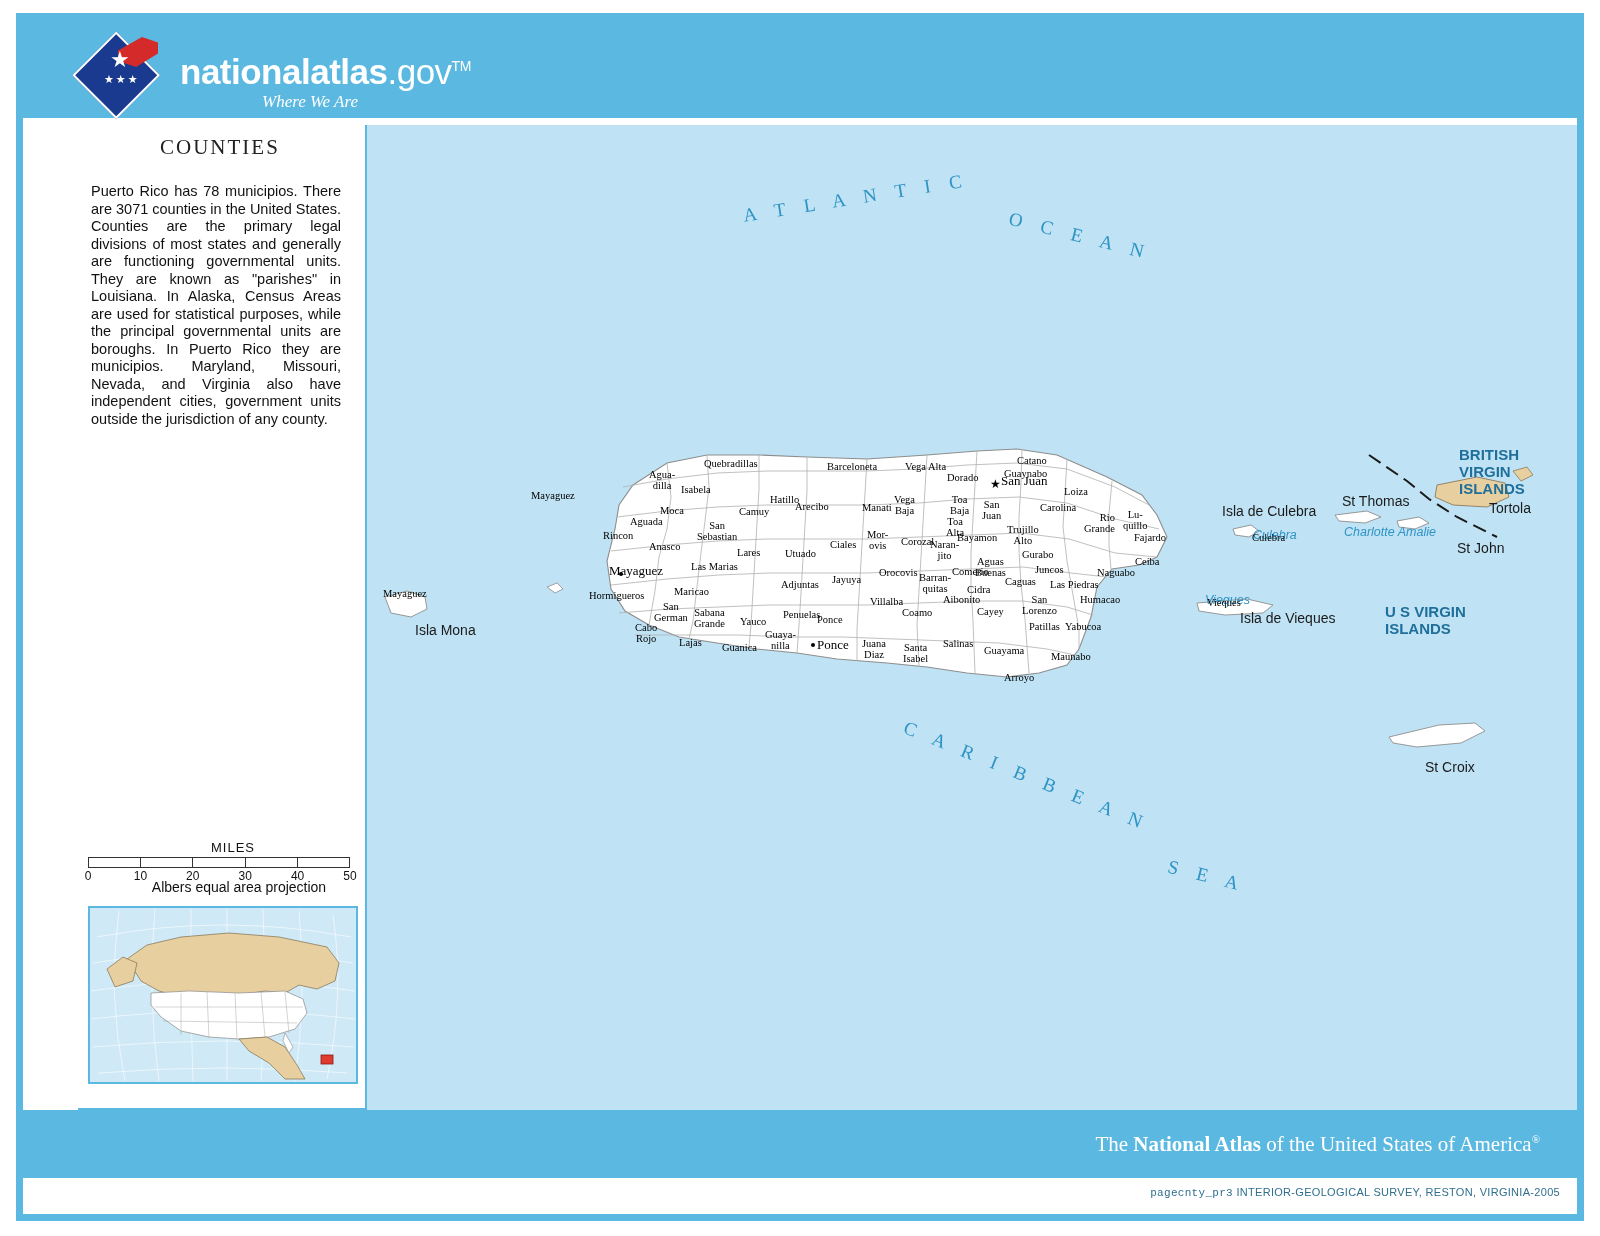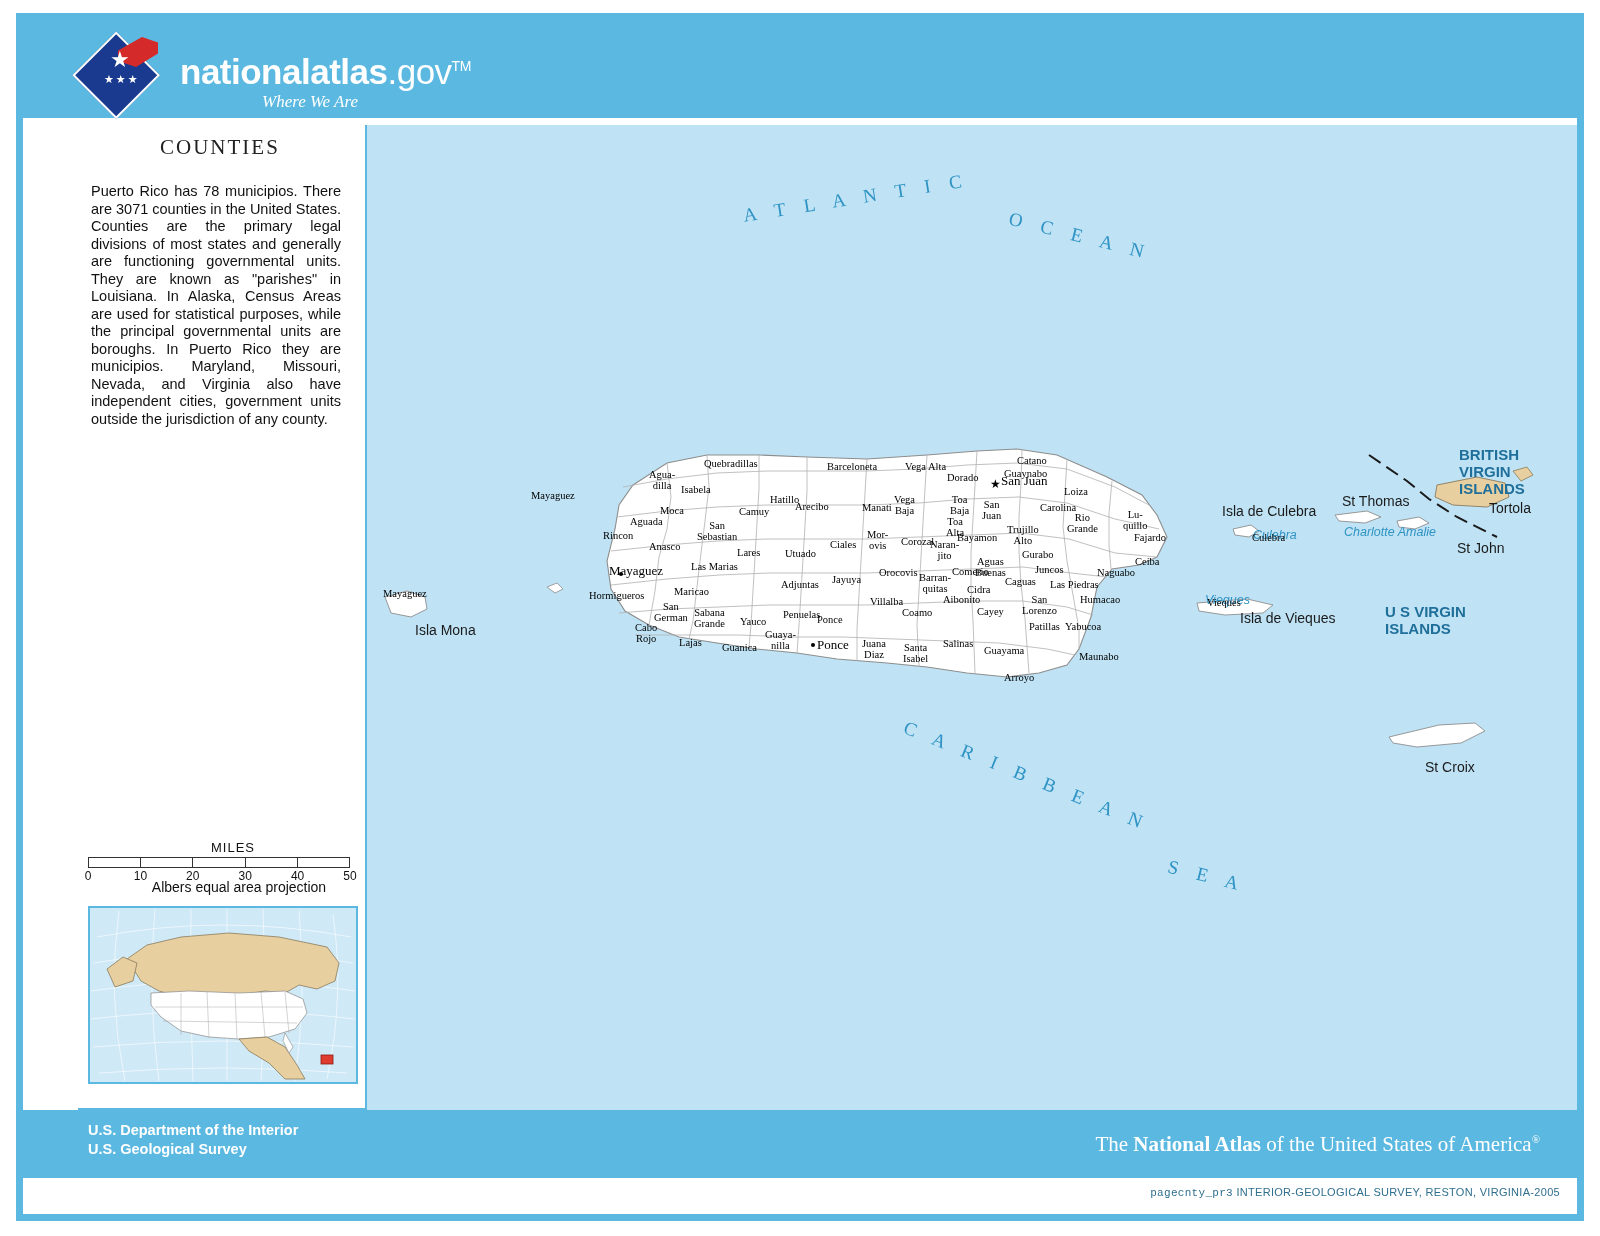--- a/index.html
+++ b/index.html
@@ -359,30 +359,30 @@
         <div class="county-label" style="left: 583px; top: 370px; white-space: pre; text-align: center;">Toa
 Baja</div>
         <div class="county-label" style="left: 579px; top: 392px; white-space: pre; text-align: center;">Toa
 Alta</div>
         <div class="county-label" style="left: 614px; top: 331px; white-space: pre; text-align: center; padding-left: 36px;">Catano</div>
         <div class="county-label" style="left: 637px; top: 344px; white-space: pre; text-align: center;">Guaynabo</div>
         <div class="county-label" style="left: 615px; top: 375px; white-space: pre; text-align: center;">San
 Juan</div>
         <div class="county-label" style="left: 673px; top: 378px; white-space: pre; text-align: center;">Carolina</div>
         <div class="county-label" style="left: 697px; top: 362px; white-space: pre; text-align: center;">Loiza</div>
-        <div class="county-label" style="left: 700px; top: 388px; white-space: pre; text-align: center;">Rio
+        <div class="county-label" style="left: 717px; top: 388px; white-space: pre; text-align: right;">Rio
 Grande</div>
         <div class="county-label" style="left: 756px; top: 385px; white-space: pre; text-align: center;">Lu-
 quillo</div>
         <div class="county-label" style="left: 767px; top: 408px; white-space: pre; text-align: center;">Fajardo</div>
         <div class="county-label" style="left: 768px; top: 432px; white-space: pre; text-align: center;">Ceiba</div>
         <div class="county-label" style="left: 730px; top: 443px; white-space: pre; text-align: center;">Naguabo</div>
         <div class="county-label" style="left: 713px; top: 470px; white-space: pre; text-align: center;">Humacao</div>
         <div class="county-label" style="left: 698px; top: 497px; white-space: pre; text-align: center;">Yabucoa</div>
-        <div class="county-label" style="left: 712px; top: 527px; white-space: pre; text-align: center;">Maunabo</div>
+        <div class="county-label" style="left: 684px; top: 527px; white-space: pre; text-align: center;">Maunabo</div>
         <div class="county-label" style="left: 662px; top: 497px; white-space: pre; text-align: center;">Patillas</div>
         <div class="county-label" style="left: 637px; top: 548px; white-space: pre; text-align: center;">Arroyo</div>
         <div class="county-label" style="left: 617px; top: 521px; white-space: pre; text-align: center;">Guayama</div>
         <div class="county-label" style="left: 576px; top: 514px; white-space: pre; text-align: center;">Salinas</div>
         <div class="county-label" style="left: 536px; top: 518px; white-space: pre; text-align: center;">Santa
 Isabel</div>
         <div class="county-label" style="left: 495px; top: 514px; white-space: pre; text-align: center;">Juana
 Diaz</div>
         <div class="county-label" style="left: 535px; top: 483px; white-space: pre; text-align: center;">Coamo</div>
         <div class="county-label" style="left: 503px; top: 472px; white-space: pre; text-align: center;">Villalba</div>
@@ -429,24 +429,20 @@
         <div class="county-label" style="left: 355px; top: 518px; white-space: pre; text-align: center;">Guanica</div>
         <div class="county-label" style="left: 312px; top: 513px; white-space: pre; text-align: center;">Lajas</div>
         <div class="county-label" style="left: 268px; top: 498px; white-space: pre; text-align: center;">Cabo
 Rojo</div>
         <div class="county-label" style="left: 840px; top: 473px; white-space: pre; text-align: center;">Vieques</div>
         <div class="county-label" style="left: 885px; top: 408px; white-space: pre; text-align: center;">Culebra</div>
       </div>
   </div>
 
   <div id="footer"></div>
-  <div id="dept">
-    <div>U.S. Department of the Interior</div>
-    <div>U.S. Geological Survey</div>
-  </div>
   <div id="natatlas">
     <span>The </span><b>National Atlas</b><span> of the United States of America</span><sup>®</sup>
   </div>
   <div id="credit">
     <span class="mono">pagecnty_pr3</span>
     <span>INTERIOR-GEOLOGICAL SURVEY, RESTON, VIRGINIA-2005</span>
   </div>
 </div>
 
 </body></html>

